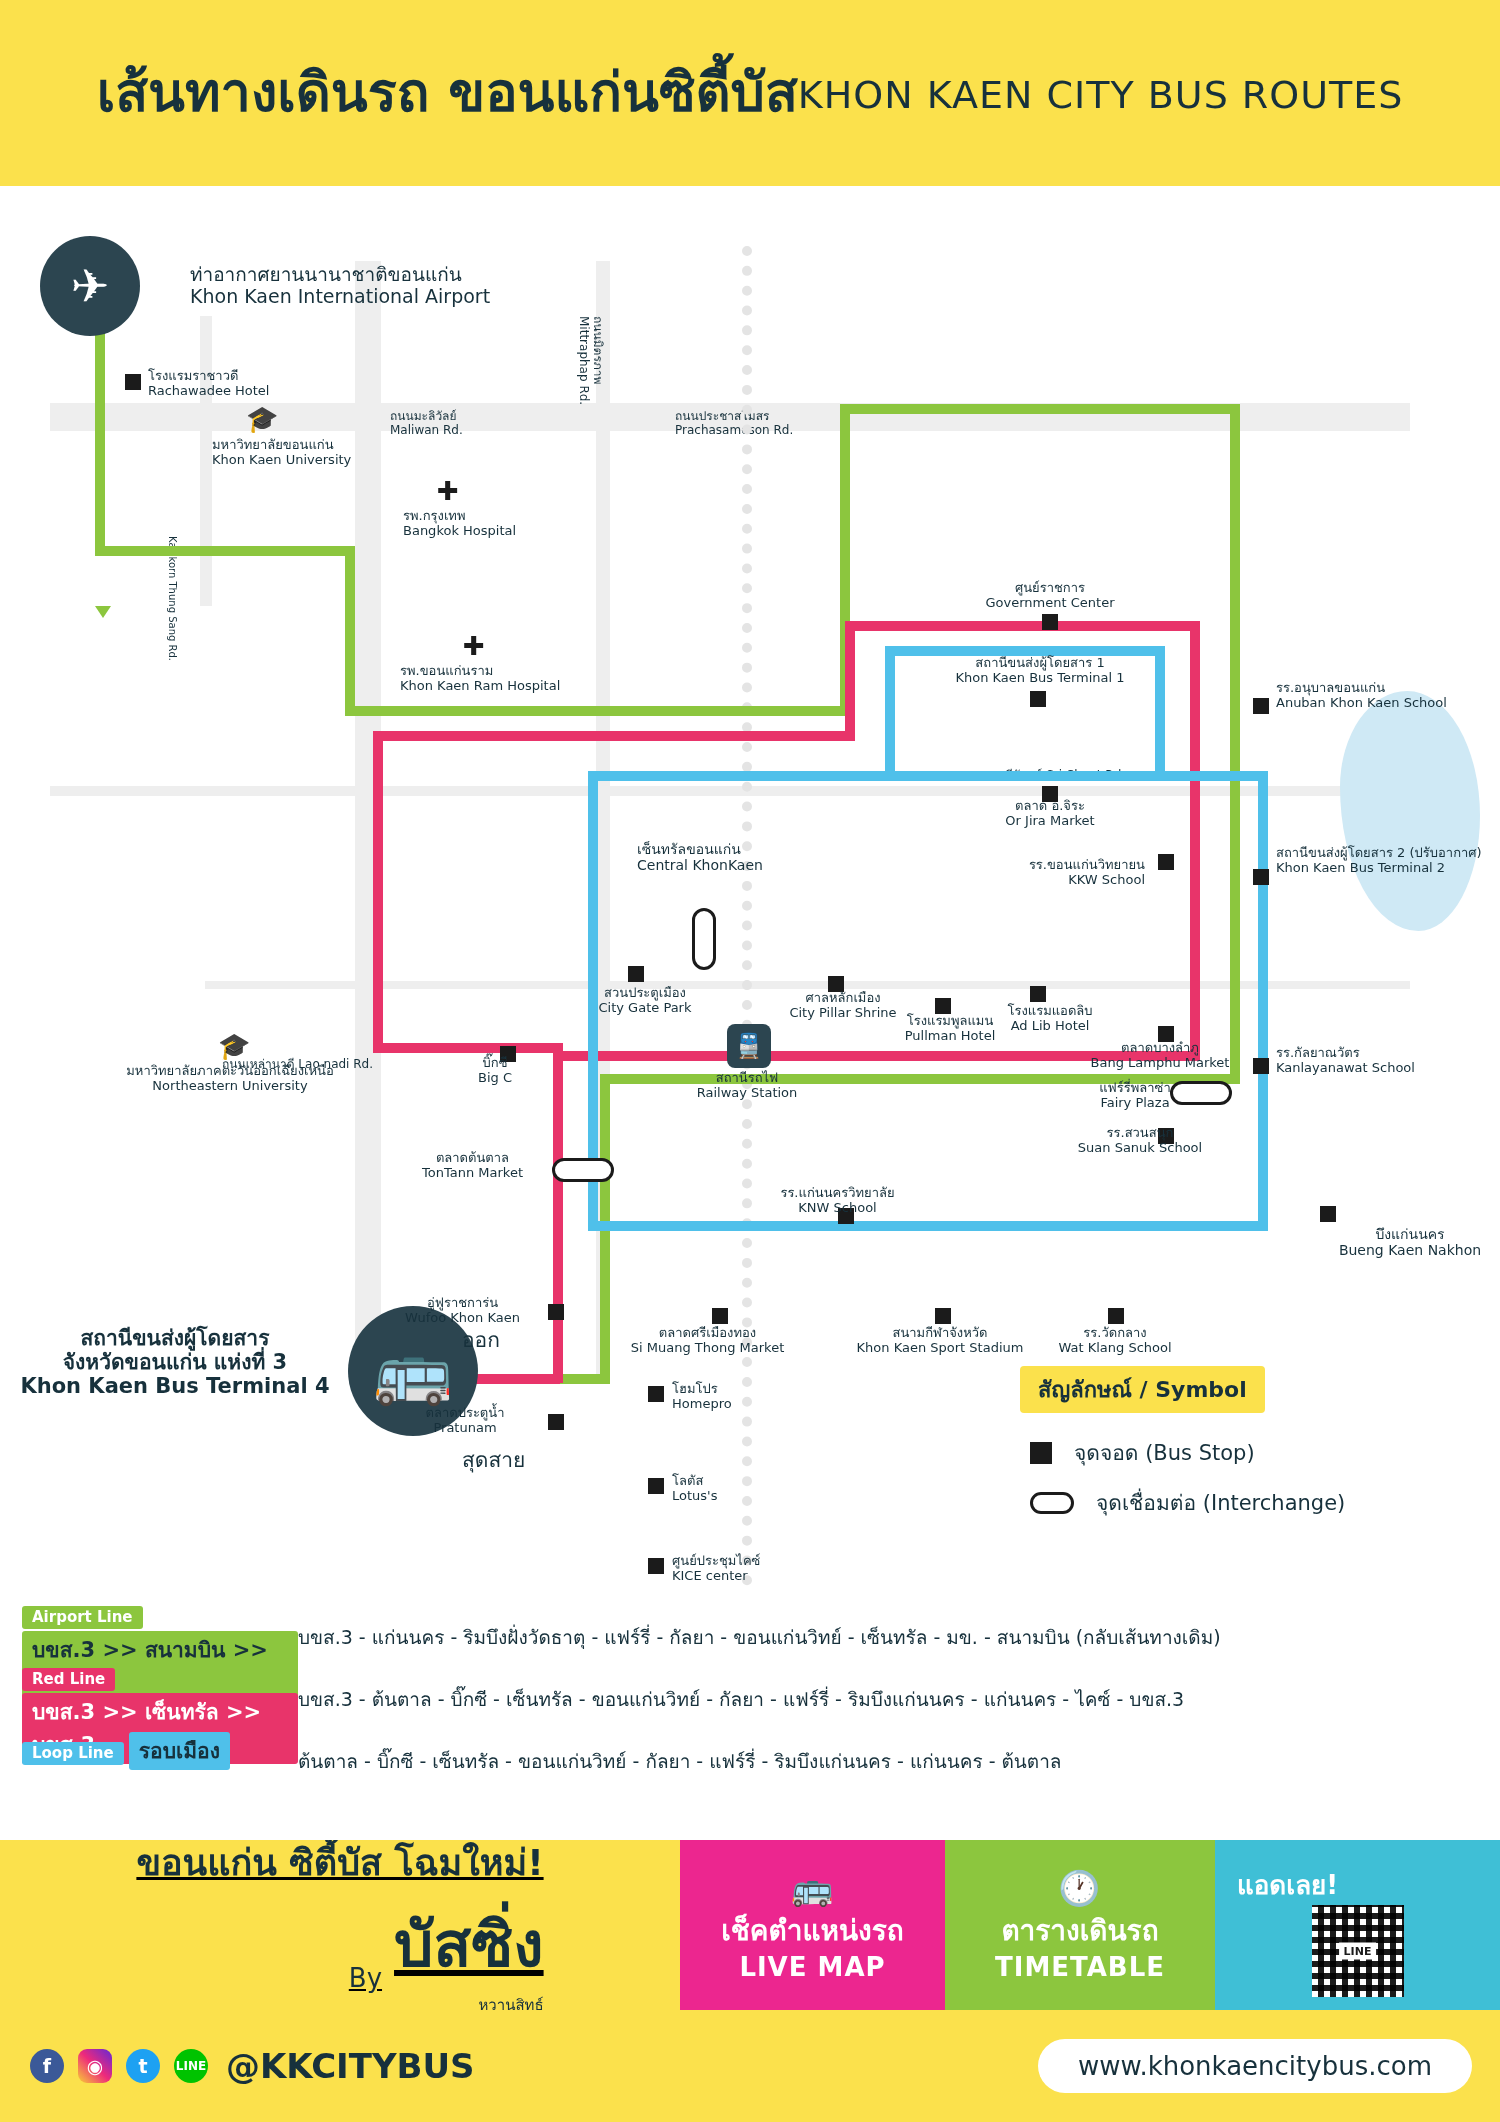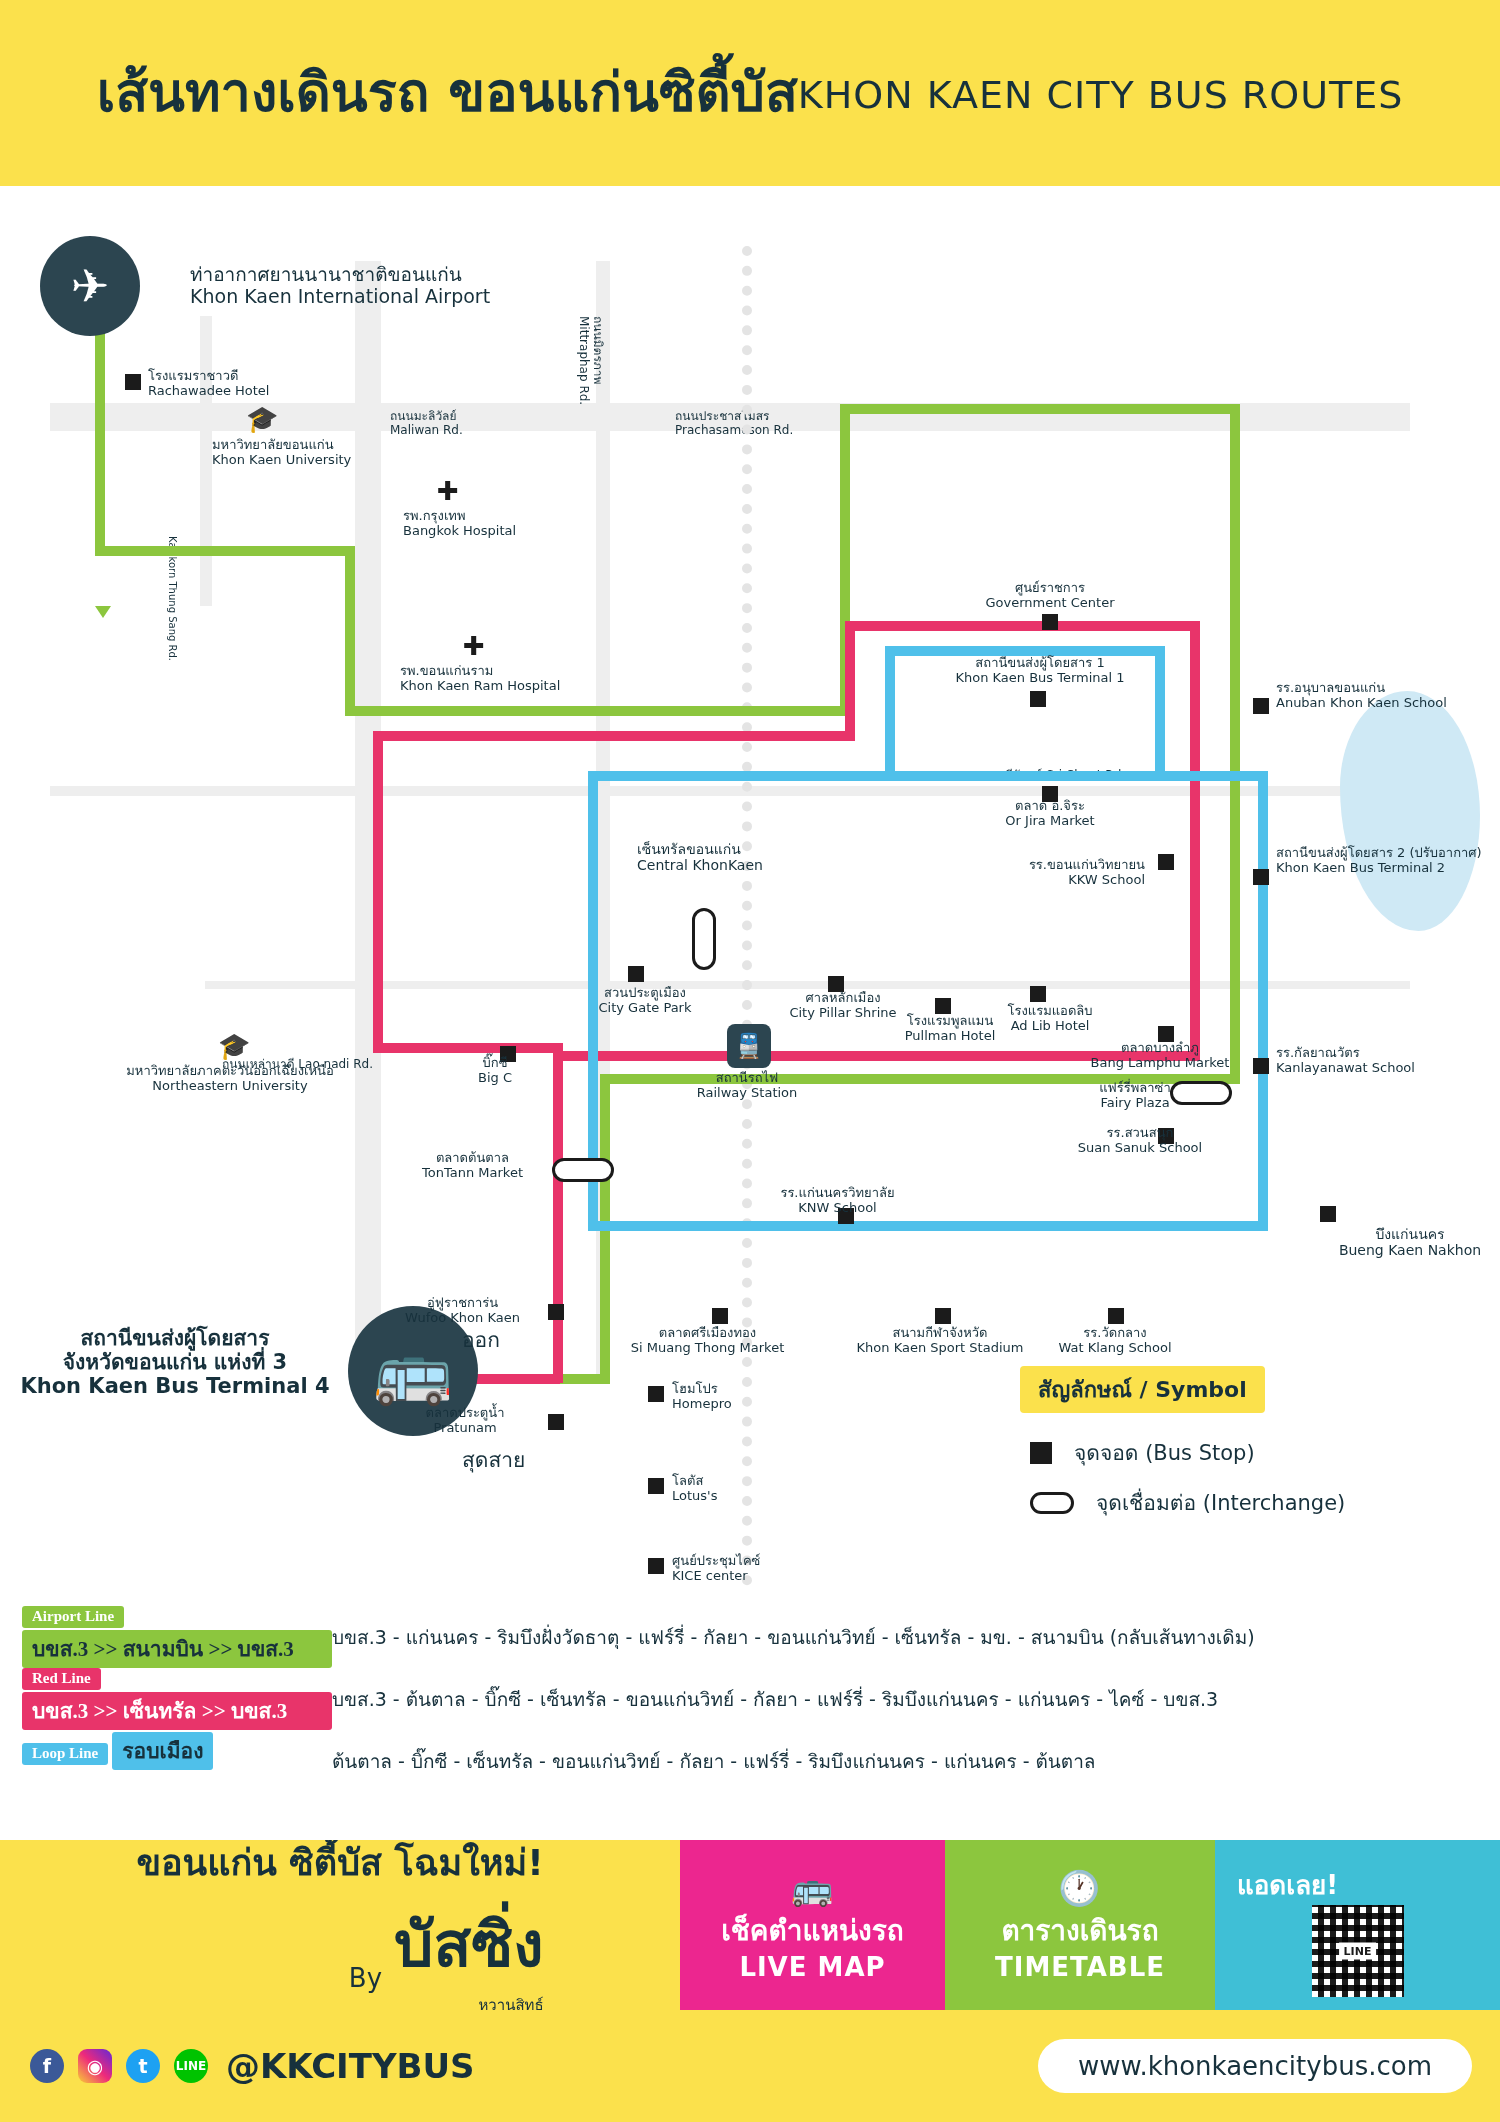--- a/index.html
+++ b/index.html
@@ -59,34 +59,34 @@
   
   .symbol-title {
     position:absolute; background:#fbe14c; color:#17313c;
     font-size:22px; font-weight:bold; padding:6px 18px; border-radius:4px;
   }
   .symbol-row { position:absolute; display:flex; align-items:center; gap:22px; font-size:21px; color:#17313c; }
 
   
   .routes { position:absolute; left:0; top:1606px; width:1500px; height:180px; background:#fff; }
   .route-row { position:absolute; left:22px; display:flex; align-items:flex-start; }
-  .tagwrap { width:310px;font-family:Liberation Serif, serif; }
+  .tagwrap { width:276px; }
   .tag-en {
     display:inline-block; color:#fff; font-size:15px; font-weight:bold;
     padding:2px 10px 3px; border-radius:3px;
   }
   .tag-th {
     display:block; font-size:21px; font-weight:bold; color:#17313c;
     padding:2px 10px 3px; border-radius:3px; margin-top:2px;
   }
   .route-desc { font-size:19px; color:#17313c; padding-top:16px; }
 
   
   .banner { position:absolute; left:0; top:1840px; width:1500px; height:170px; display:flex; }
-  .b-yellow { width:680px; background:#fbe14c; position:relative; overflow:hidden; }
+  .b-yellow { width:680px; background:#fbe14c; position:relative; overflow:hidden;text-decoration:underline; }
   .b-pink   { width:265px; background:#ec268f; color:#fff; }
   .b-green  { width:270px; background:#8cc63e; color:#fff; }
   .b-blue   { width:285px; background:#3fbfd6; color:#fff; position:relative;}
   .b-cell { display:flex; flex-direction:column; align-items:center; justify-content:center; }
   .b-th { font-size:28px; font-weight:bold; }
   .b-en { font-size:26px; font-weight:bold; letter-spacing:1px; }
 
   .footer { position:absolute; left:0; top:2010px; width:1500px; height:112px; background:#fbe14c;
             display:flex; align-items:center; }
   .social { width:34px; height:34px; border-radius:9px; display:flex; align-items:center; justify-content:center; color:#fff; font-size:19px; font-weight:bold;}

